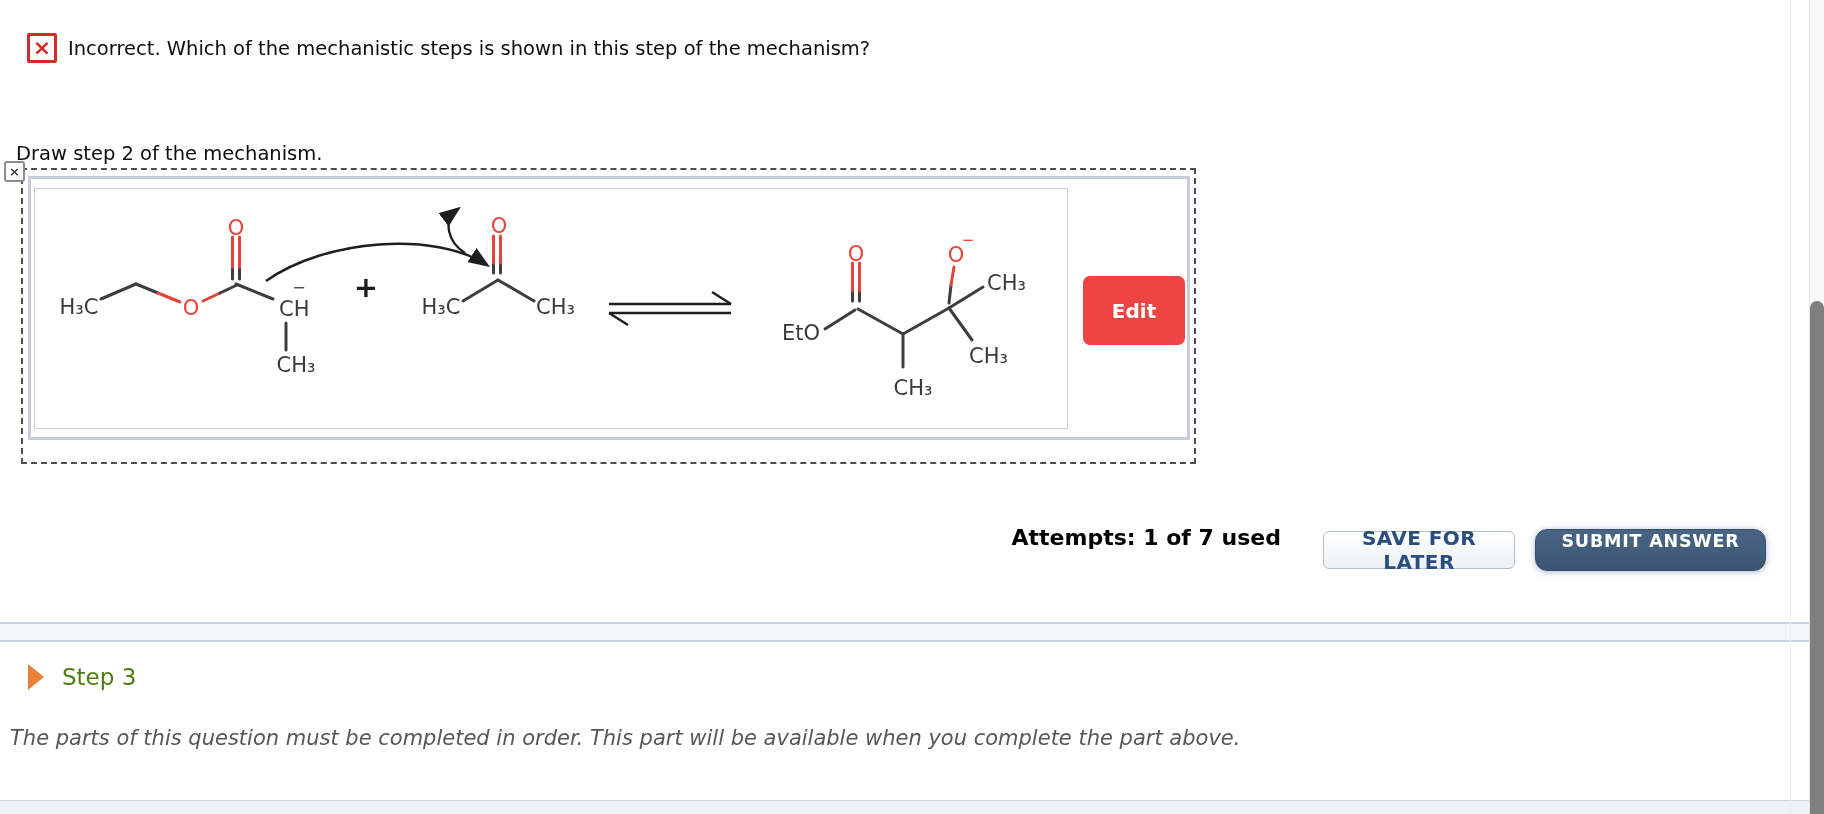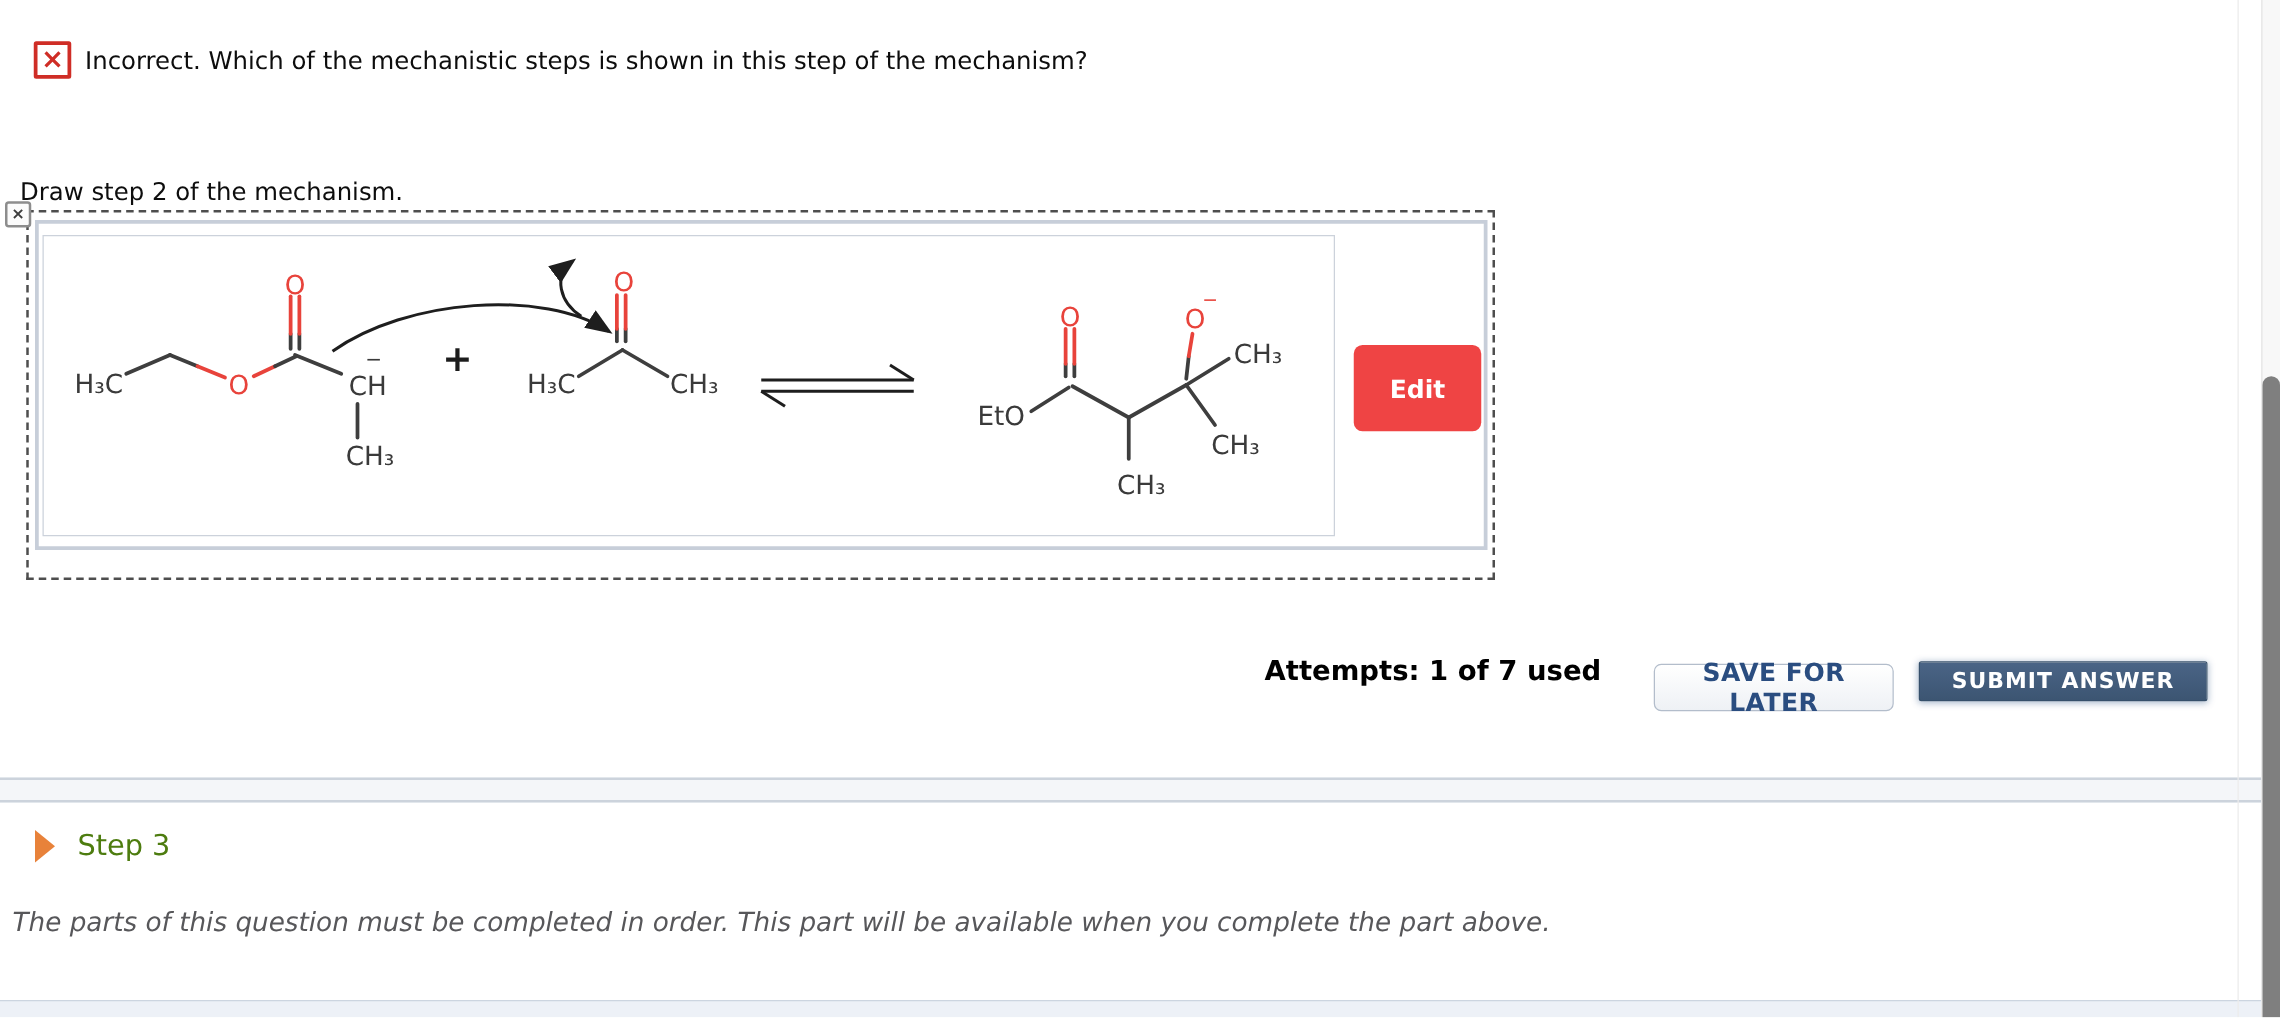--- a/index.html
+++ b/index.html
@@ -50,26 +50,26 @@
     font-size:22px; font-weight:bold; color:#000; white-space:nowrap; }
   .save-btn {
     left:1323px; top:531px; width:192px; height:38px; box-sizing:border-box;
     border:1px solid #b3bdcb; border-radius:6px;
     background:linear-gradient(#ffffff,#eef1f5);
     color:#2a4d80; font-weight:bold; font-size:20px; letter-spacing:.4px;
     font-family:"DejaVu Sans",sans-serif;
     display:flex; align-items:center; justify-content:center; cursor:pointer;
   }
   .submit-btn {
-    left:1535px; top:529px; width:231px; height:32px; box-sizing:border-box;
-    border:1px solid #36506b; border-radius:2px;
+    left:1535px; top:529px; width:231px; height:42px; box-sizing:border-box;
+    border:1px solid #36506b; border-radius:12px;
     background:linear-gradient(#4a6486,#3c5572);
     color:#fff; font-weight:bold; font-size:17.5px; letter-spacing:.8px;
     font-family:"DejaVu Sans",sans-serif; box-shadow:0 1px 6px rgba(150,170,195,.85);
-    display:flex; align-items:center; justify-content:center; cursor:pointer;
+    display:flex; align-items:flex-start; justify-content:center; cursor:pointer;
   }
 
   
   .divider { left:0; top:622px; width:1809px; height:20px; box-sizing:border-box;
     background:#f4f6f9; border-top:2px solid #ccd3dc; border-bottom:2px solid #ccd3dc; }
   .step3-tri { left:28px; top:664px; width:0; height:0;
     border-left:16px solid #e8823a; border-top:13px solid transparent; border-bottom:13px solid transparent; }
   .step3-title { left:62px; top:664px; font-size:23px; font-weight:normal; color:#4d7c0f; white-space:nowrap; }
   .locked-msg { left:10px; top:726px; font-size:21px; font-style:italic; color:#57575a; white-space:nowrap; }
   .bottom-band { left:0; top:800px; width:1809px; height:14px; box-sizing:border-box;

